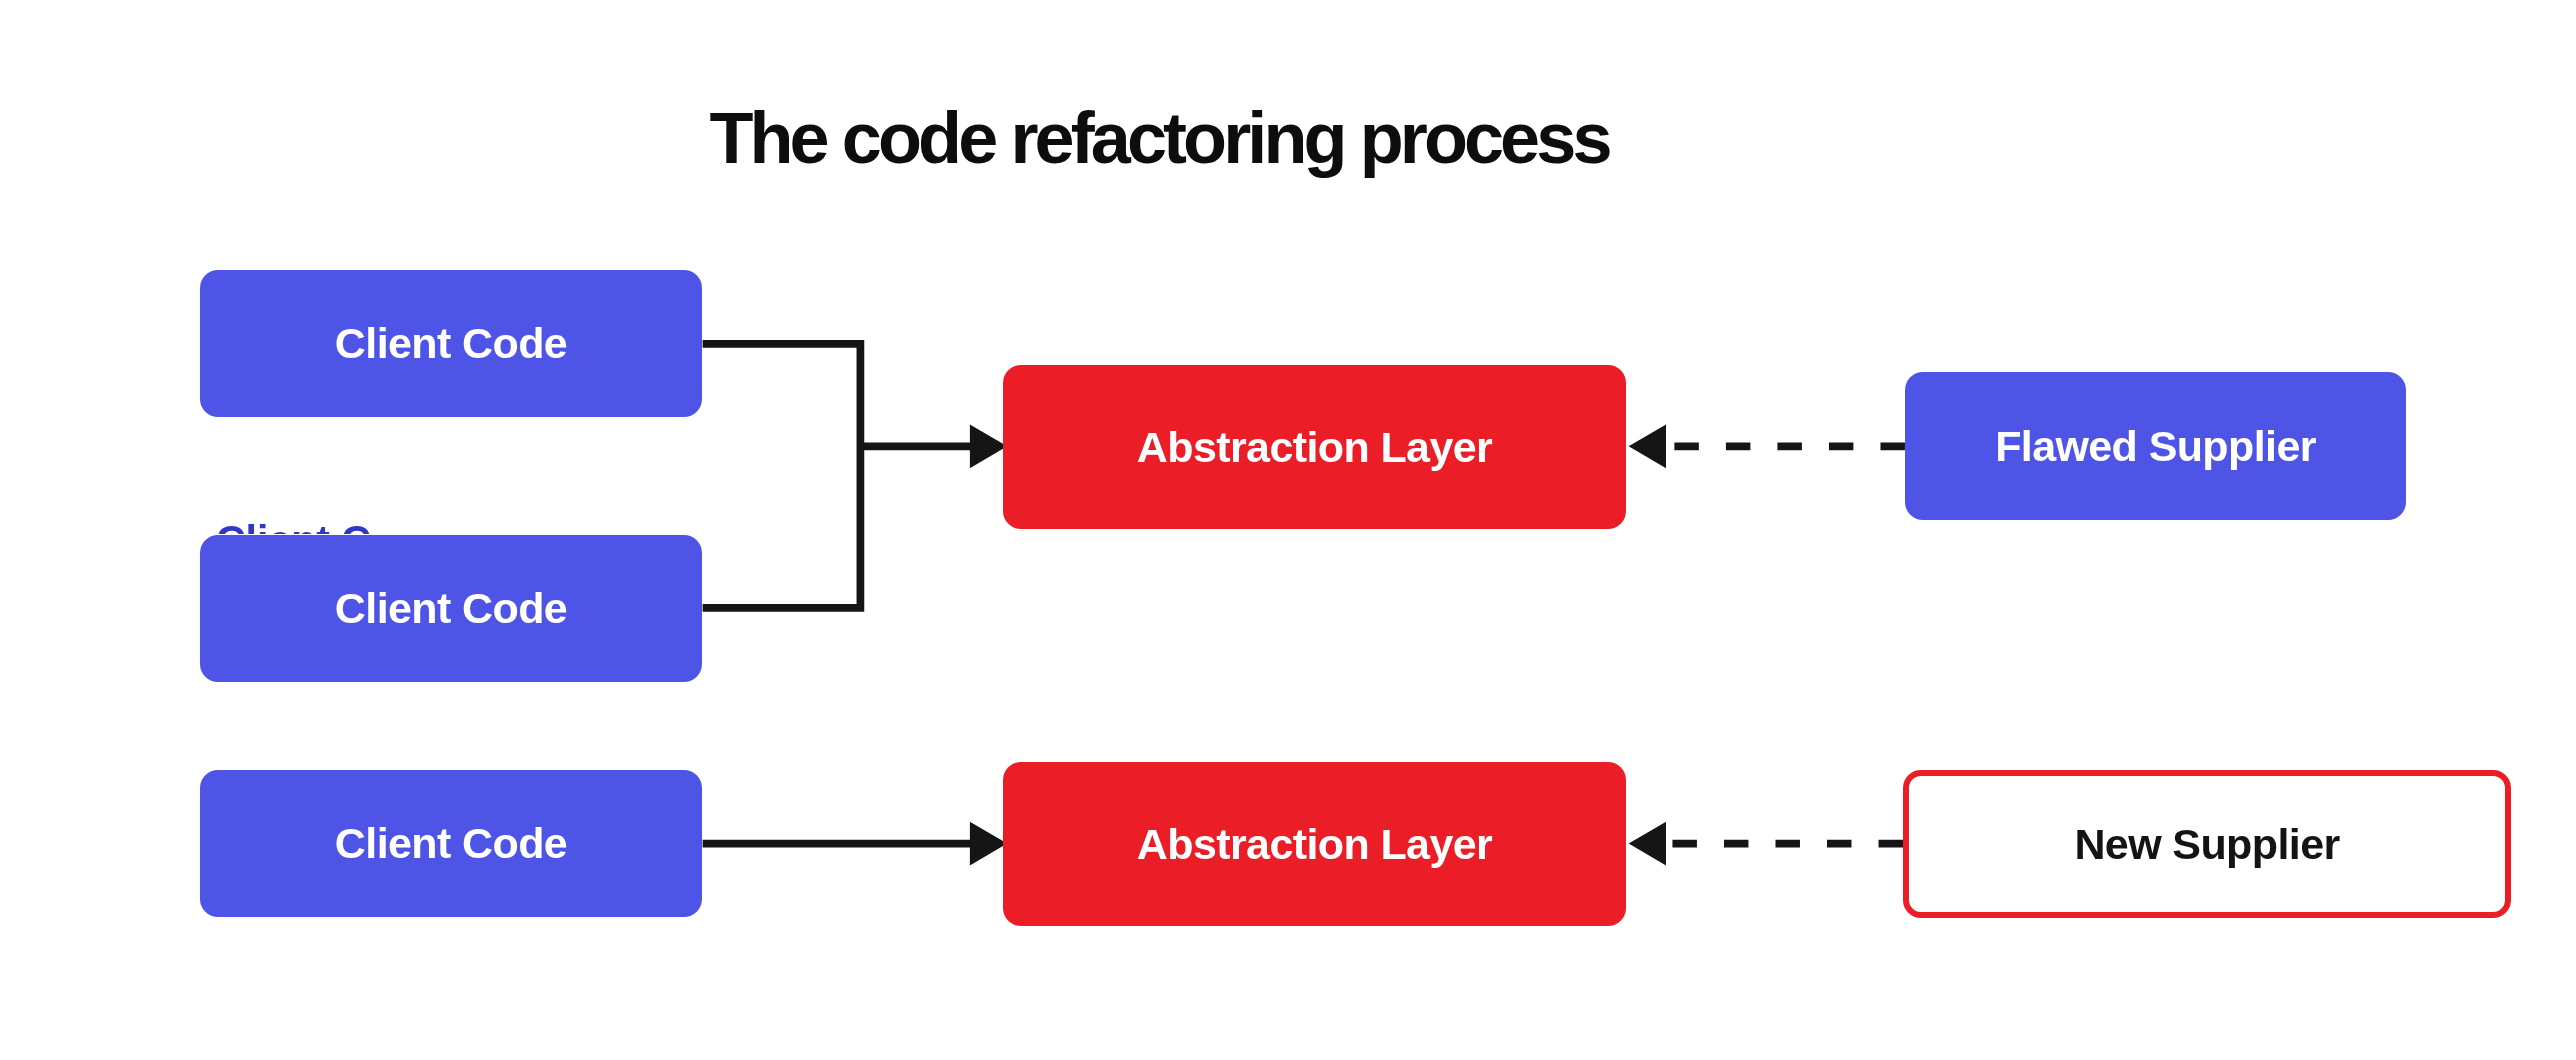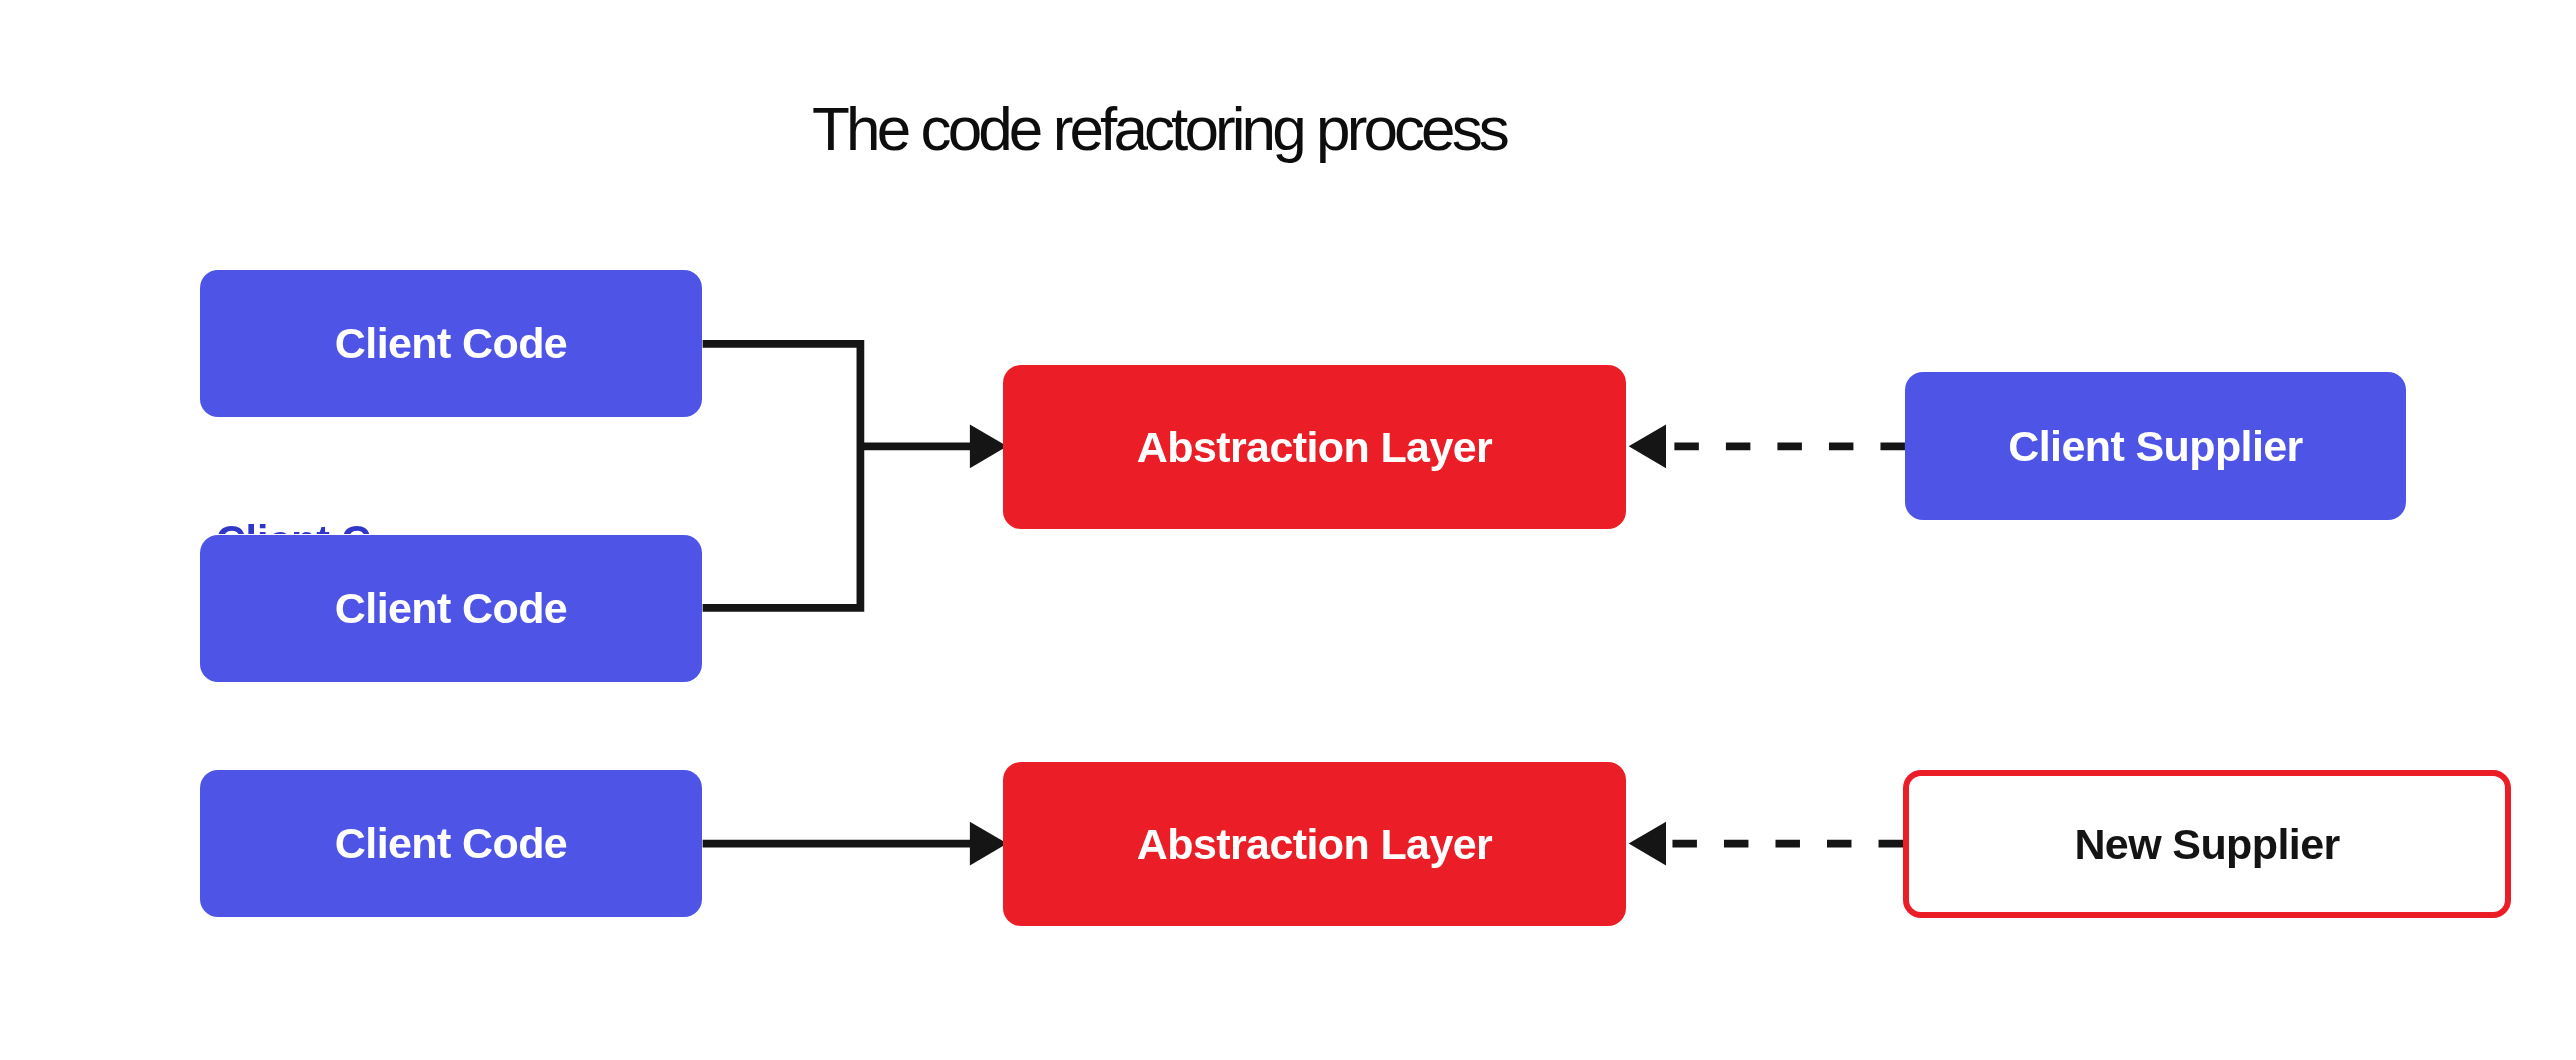--- a/index.html
+++ b/index.html
@@ -21,26 +21,26 @@
   }
   .canvas{
     position:relative;
     width:2576px;
     height:1060px;
     background:var(--background);
   }
   .title{
     position:absolute;
     left:1159px;
-    top:80px;
+    top:90px;
     transform:translateX(-50%);
     white-space:nowrap;
-    font-size:62px;
+    font-size:72px;
     line-height:97px;
-    font-weight:400;
+    font-weight:700;
     letter-spacing:-3.9px;
     color:var(--title-color);
   }
   .connectors{
     position:absolute;
     left:0; top:0;
     width:2576px;
     height:1060px;
     z-index:1;
   }
@@ -145,21 +145,21 @@
 
   <div class="node blue client2">
     <span class="label">Client Code</span>
   </div>
 
   <div class="node red abstraction1">
     <span class="label">Abstraction Layer</span>
   </div>
 
   <div class="node blue flawed">
-    <span class="label">Client Supplier</span>
+    <span class="label">Flawed Supplier</span>
   </div>
 
   <div class="node blue client3">
     <span class="label">Client Code</span>
   </div>
 
   <div class="node red abstraction2">
     <span class="label">Abstraction Layer</span>
   </div>
 

